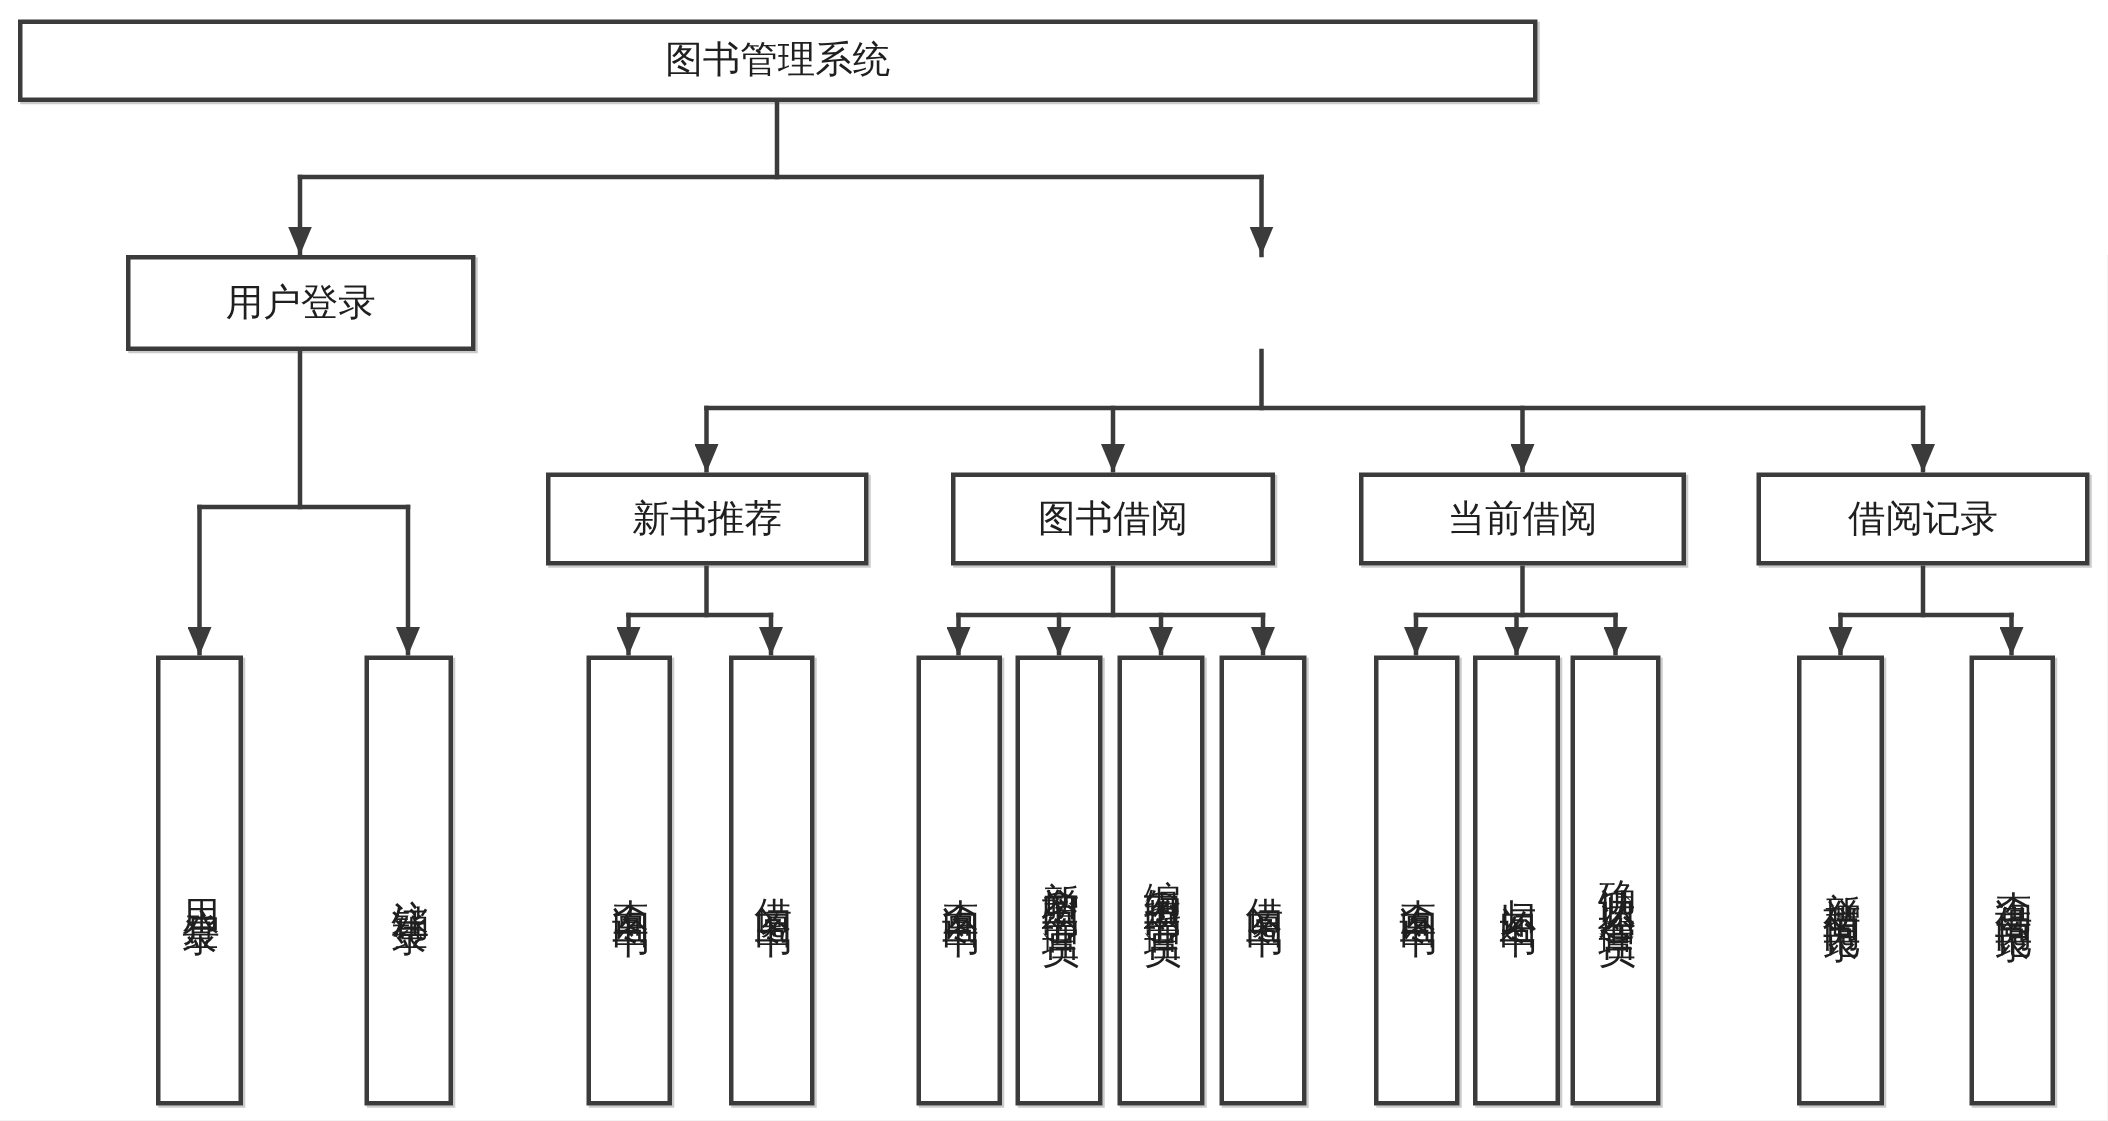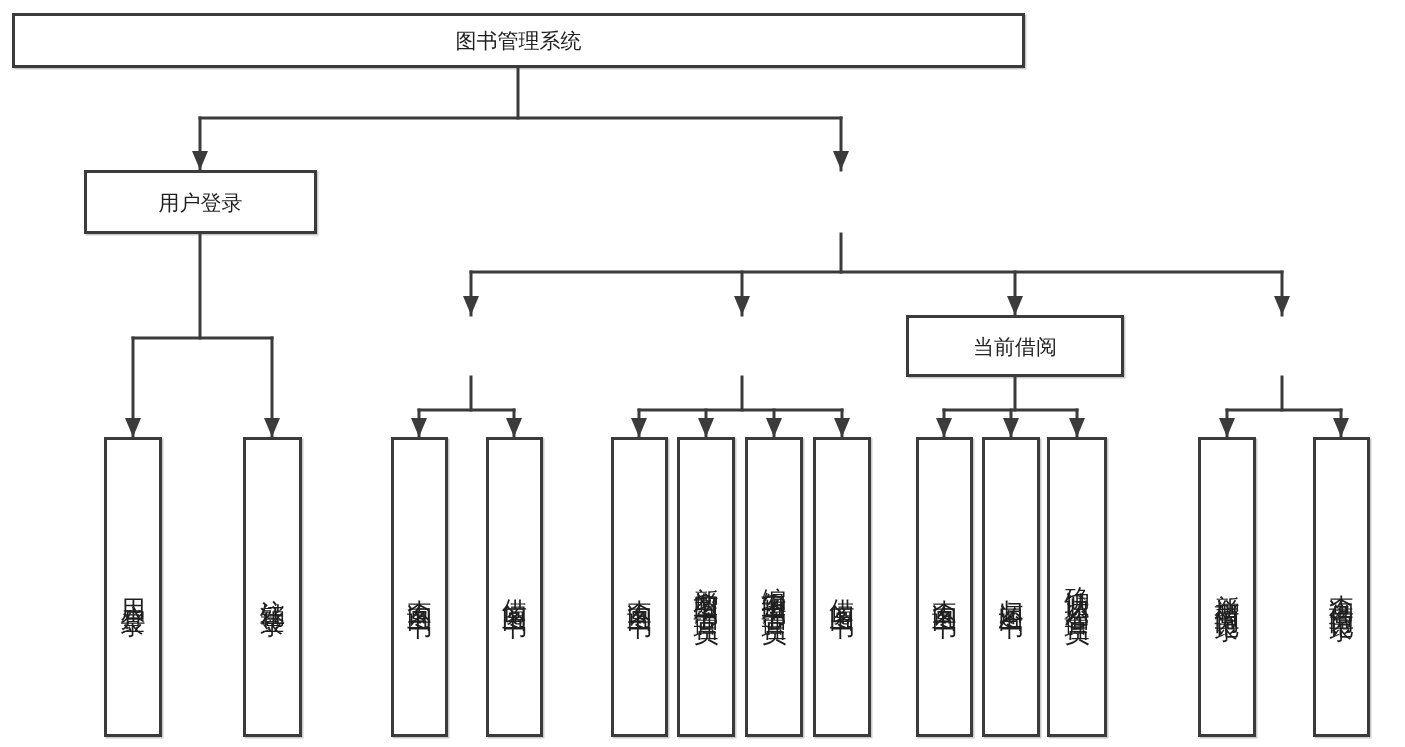--- a/index.html
+++ b/index.html
@@ -11,21 +11,21 @@
     position:relative; width:1405px; height:747px;
     background:var(--background); overflow:hidden;
   }
   #wires{position:absolute; left:0; top:0; width:1405px; height:747px;}
   #wires line{stroke:var(--line); stroke-width:3; stroke-linecap:square;}
   .box{
     position:absolute; box-sizing:border-box;
     background:#fff; border:3px solid var(--line);
     box-shadow:1.5px 1.5px 0 rgba(70,70,70,.28);
     display:flex; align-items:center; justify-content:center;
-    color:var(--text); font-size:21px; line-height:1; white-space:nowrap;
+    color:var(--text); font-size:25px; line-height:1; white-space:nowrap;
     z-index:2;
   }
   .vbox{
     writing-mode:vertical-rl; text-orientation:mixed;
     font-size:25px; letter-spacing:5px; white-space:normal;
     padding-top:4px;
   }
   #watermark{
     position:absolute; right:6px; top:714px; z-index:5;
     color:var(--watermark); font-size:20px; letter-spacing:.5px;
@@ -81,21 +81,24 @@
     <line x1="1282" y1="377" x2="1282" y2="410"></line>
     <line x1="1227" y1="410" x2="1341" y2="410"></line>
     <line x1="1227" y1="410" x2="1227" y2="437" marker-end="url(#arrow)"></line>
     <line x1="1341" y1="410" x2="1341" y2="437" marker-end="url(#arrow)"></line>
   </svg>
 
   <div class="box" style="left:12px; top:13px; width:1013px; height:55px;">图书管理系统</div>
 
   <div class="box" style="left:84px; top:170px; width:233px; height:64px;">用户登录</div>
 
+  <div class="box" style="left:364px; top:315px; width:215px; height:62px;">新书推荐</div>
+  <div class="box" style="left:634px; top:315px; width:216px; height:62px;">图书借阅</div>
   <div class="box" style="left:906px; top:315px; width:218px; height:62px;">当前借阅</div>
+  <div class="box" style="left:1171px; top:315px; width:222px; height:62px;">借阅记录</div>
 
   <div class="box vbox" style="left:104px; top:437px; width:58px; height:300px;">用户登录</div>
   <div class="box vbox" style="left:243px; top:437px; width:59px; height:300px;">注销登录</div>
 
   <div class="box vbox" style="left:391px; top:437px; width:57px; height:300px;">查询图书</div>
   <div class="box vbox" style="left:486px; top:437px; width:57px; height:300px;">借阅图书</div>
 
   <div class="box vbox" style="left:611px; top:437px; width:57px; height:300px;">查询图书</div>
   <div class="box vbox" style="left:677px; top:437px; width:58px; height:300px;">新增图书（管理员）</div>
   <div class="box vbox" style="left:745px; top:437px; width:58px; height:300px;">编辑图书（管理员）</div>

